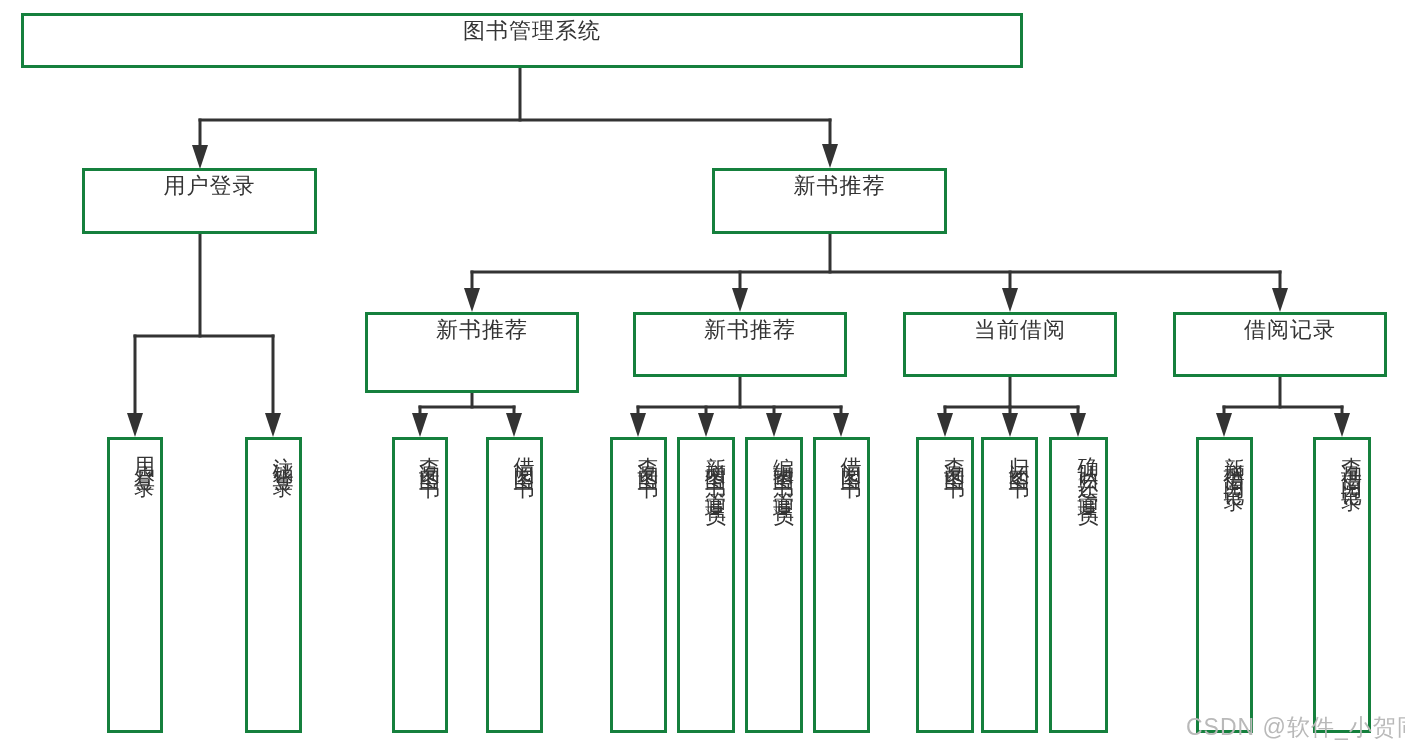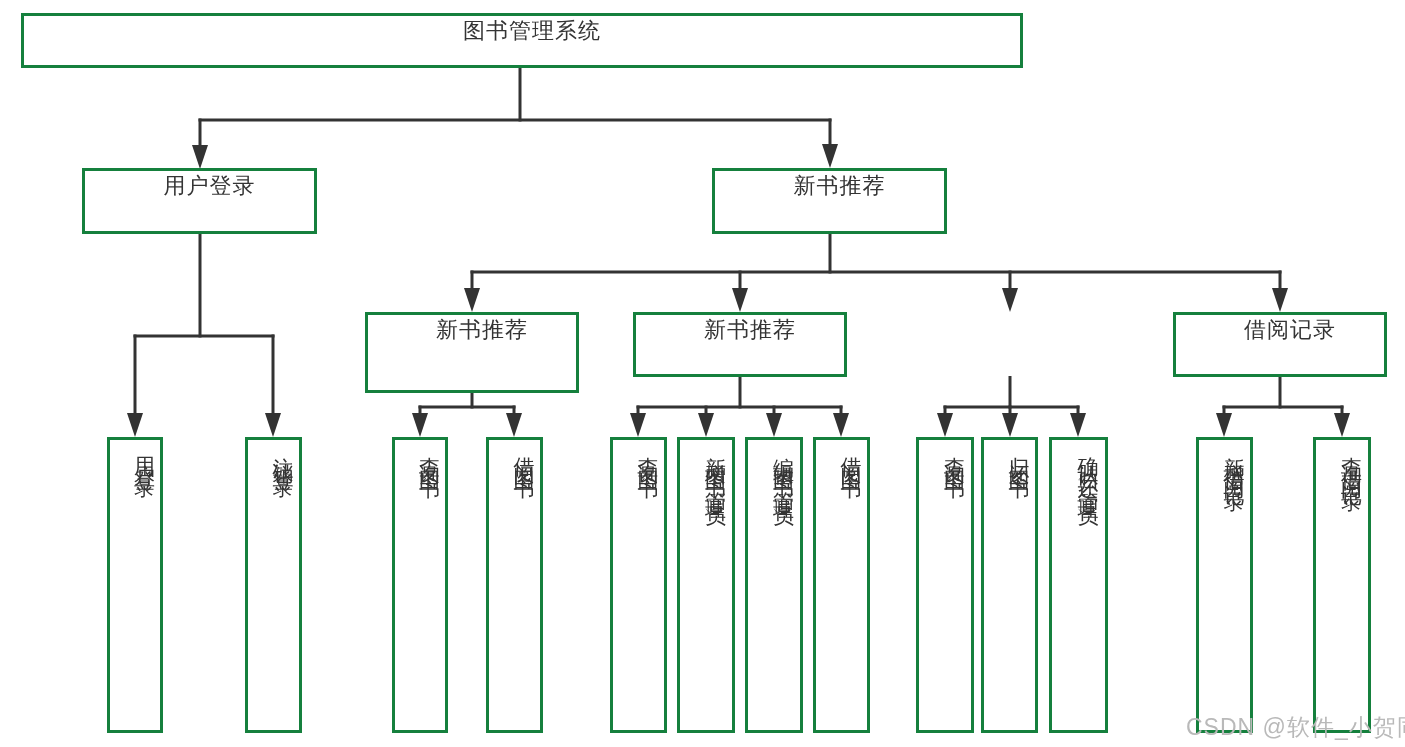--- a/index.html
+++ b/index.html
@@ -143,20 +143,23 @@
   <div class="node h" style="left:712px; top:168px; width:235px; height:66px;">
     <span>新书推荐</span>
   </div>
 
   <div class="node h" style="left:365px; top:312px; width:214px; height:81px;">
     <span>新书推荐</span>
   </div>
   <div class="node h" style="left:633px; top:312px; width:214px; height:65px;">
     <span>新书推荐</span>
   </div>
+  <div class="node h" style="left:903px; top:312px; width:214px; height:65px;">
+    <span>当前借阅</span>
+  </div>
   <div class="node h" style="left:1173px; top:312px; width:214px; height:65px;">
     <span>借阅记录</span>
   </div>
 
   <div class="node v" style="left:107px; top:437px; width:56px; height:296px;">
     <span>用户登录</span>
   </div>
   <div class="node v" style="left:245px; top:437px; width:57px; height:296px;">
     <span>注销登录</span>
   </div>

